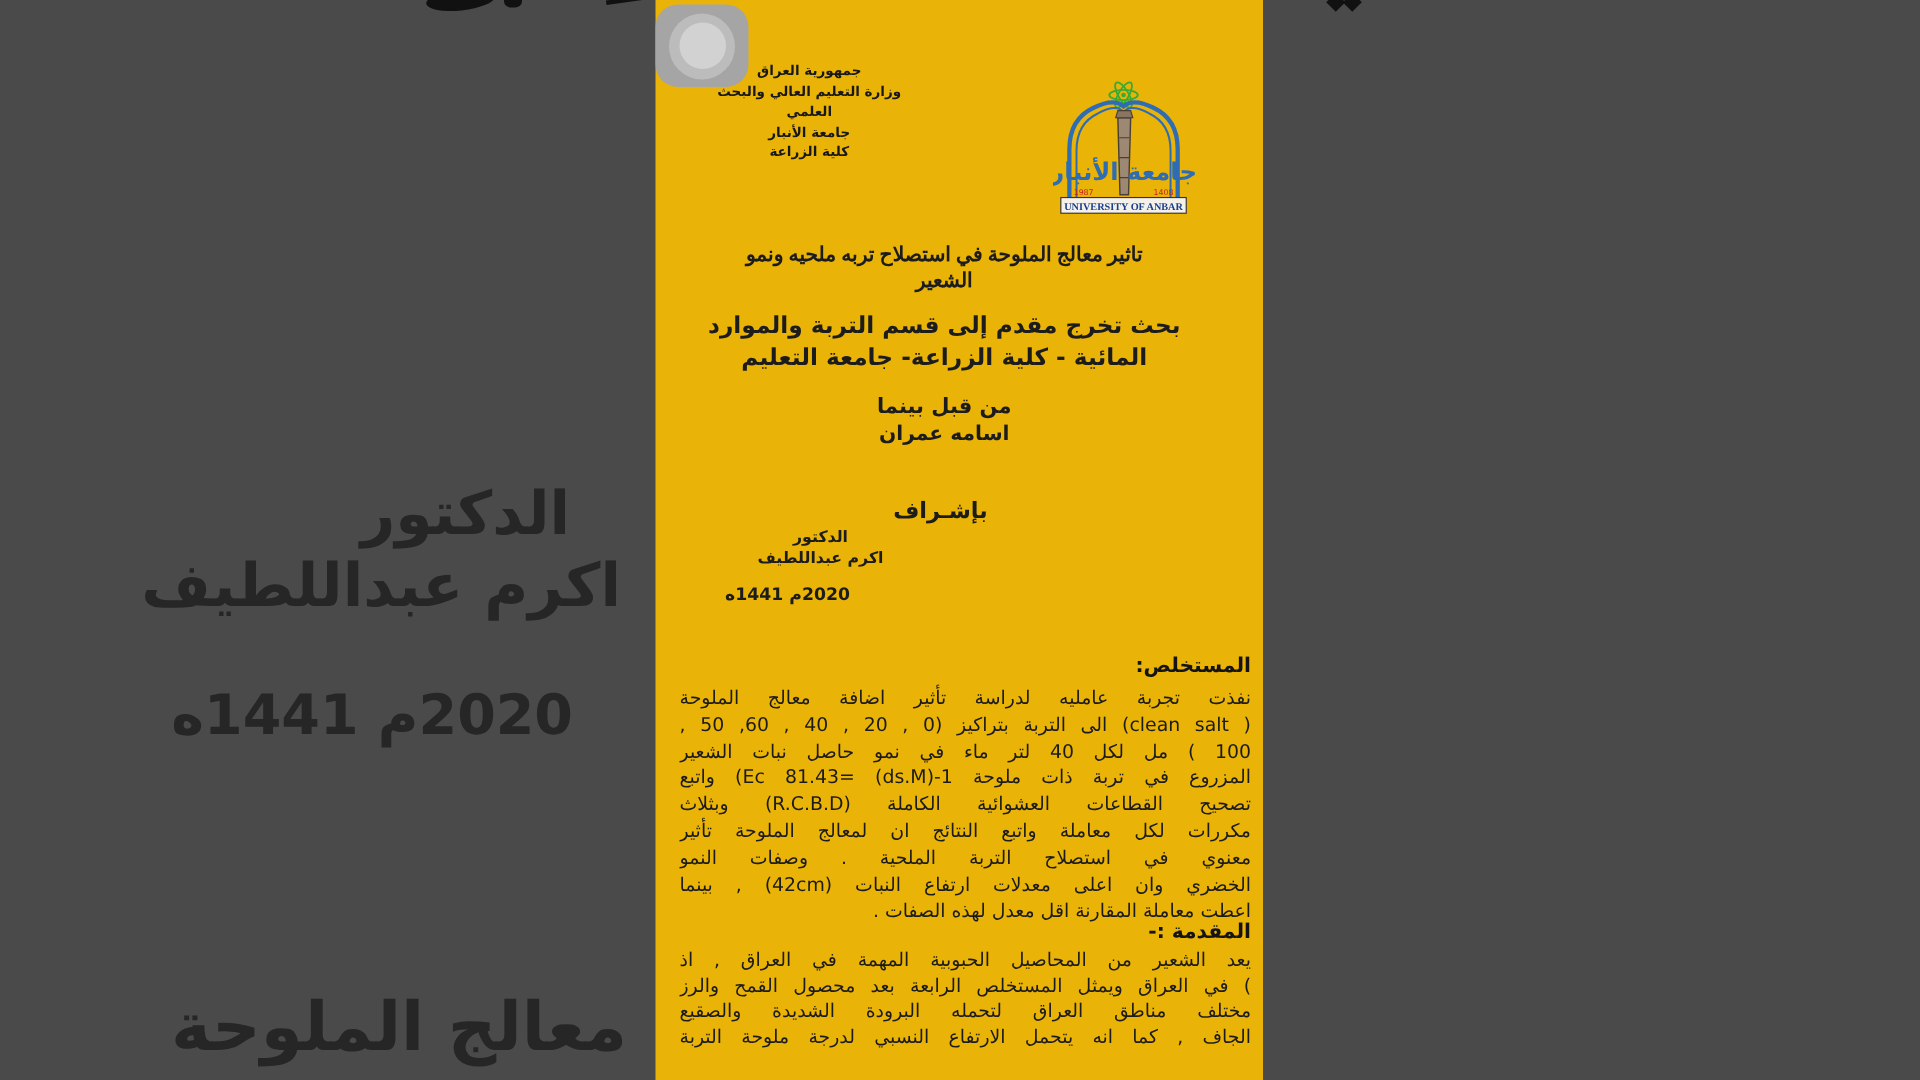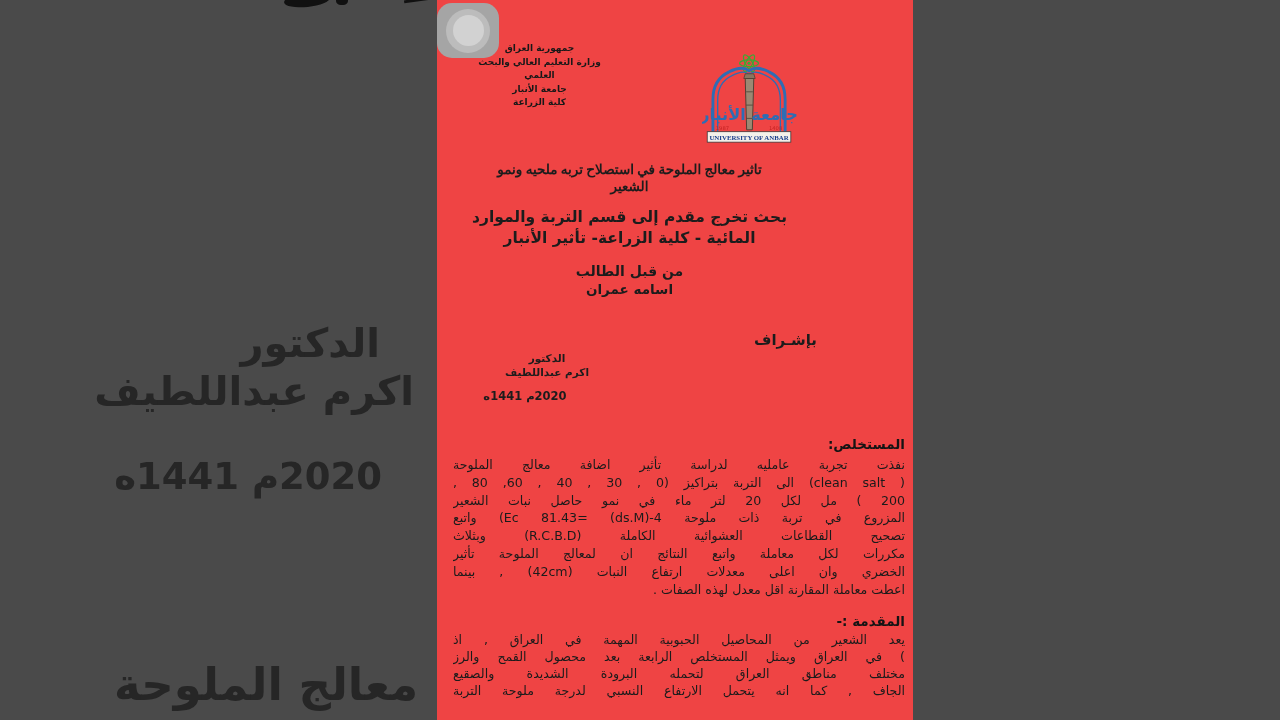--- a/index.html
+++ b/index.html
@@ -21,22 +21,22 @@
   .bg-abs-frag   { top:658px; right:862px; font-size:45px; font-weight:bold; }
   .bg-frag { position:absolute; background:#111; }
   .frag-a { left:284px; top:-7px; width:46px; height:14px; border-radius:50%; transform:rotate(-6deg); }
   .frag-b { left:336px; top:-5px; width:12px; height:10px; border-radius:40%; }
   .frag-c { left:404px; top:-2px; width:34px; height:3px; transform:rotate(-8deg); }
   .frag-d { left:886px; top:-3px; width:9px; height:9px; transform:rotate(45deg); }
   .frag-e { left:897px; top:-3px; width:9px; height:9px; transform:rotate(45deg); }
 
   
   .doc {
-    position:absolute; left:437px; top:0; width:476px; height:720px;
-    background:#ef4444; overflow:hidden;
+    position:absolute; left:437px; top:0; width:405px; height:720px;
+    background:#eab308; overflow:hidden;
   }
 
   
   .watermark {
     position:absolute; left:437px; top:3px; width:62px; height:55px;
     background:#a5a5a5; border-radius:15px; z-index:5;
     display:flex; align-items:center; justify-content:center;
   }
   .watermark .ring {
     width:44px; height:44px; border-radius:50%; background:#bcbcbc;
@@ -53,21 +53,21 @@
 
   
   .logo { position:absolute; left:265px; top:50px; width:95px; height:95px; }
 
   
   .c { position:absolute; left:0; width:385px; text-align:center; direction:rtl; }
   .title     { top:161px; font-size:13.5px; font-weight:bold; line-height:17px;font-family:Liberation Serif, serif; }
   .subtitle  { top:207px; font-size:15.5px; font-weight:bold; line-height:21px; }
   .by-label  { top:263px; font-size:14px;   font-weight:bold; }
   .student   { top:281px; font-size:13.5px; font-weight:bold; }
-  .ishraf    { top:331px; font-size:15px;   font-weight:bold; width:380px;text-align:right; }
+  .ishraf    { top:331px; font-size:15px;   font-weight:bold; width:380px; }
   .sup-block { top:352px; left:20px; width:180px; font-size:10.5px; font-weight:bold; line-height:13.5px; }
   .date-line { top:389px; left:0;  width:176px; font-size:11.5px; font-weight:bold; }
 
   
   .sec-head {
     position:absolute; right:8px; direction:rtl;
     font-size:13.5px; font-weight:bold; color:#141414;
   }
   .h-abstract { top:436px; }
   .h-intro    { top:613px; }
@@ -140,42 +140,43 @@
       <text x="47" y="94.5" text-anchor="middle" font-size="7.2" font-weight="bold" fill="#1a3e8c" font-family="Liberation Serif, serif">UNIVERSITY OF ANBAR</text>
     </svg>
 
     <div class="c title">
       <div>تاثير معالج الملوحة في استصلاح تربه ملحيه ونمو</div>
       <div>الشعير</div>
     </div>
 
     <div class="c subtitle">
       <div>بحث تخرج مقدم إلى قسم التربة والموارد</div>
-      <div>المائية - كلية الزراعة- تأثير الأنبار</div>
+      <div>المائية - كلية الزراعة- جامعة التعليم</div>
     </div>
 
-    <div class="c by-label">من قبل الطالب</div>
+    <div class="c by-label">من قبل بينما</div>
     <div class="c student">اسامه عمران</div>
     <div class="c ishraf">بإشـراف</div>
 
     <div class="c sup-block">
       <div>الدكتور</div>
       <div>اكرم عبداللطيف</div>
     </div>
 
     <div class="c date-line">2020م  1441ه</div>
 
     <div class="sec-head h-abstract">المستخلص:</div>
     <div class="para p-abstract">
       <div class="ln">نفذت تجربة عامليه لدراسة تأثير اضافة  معالج الملوحة</div>
-      <div class="ln">( clean salt) الى التربة بتراكيز (0 , 30 , 40 , 60, 80 ,</div>
-      <div class="ln">200 ) مل لكل 20 لتر ماء في نمو حاصل نبات الشعير</div>
-      <div class="ln">المزروع في تربة ذات ملوحة 4-(ds.M) =Ec 81.43) واتبع</div>
+      <div class="ln">( clean salt) الى التربة بتراكيز (0 , 20 , 40 , 60, 50 ,</div>
+      <div class="ln">100 ) مل لكل 40 لتر ماء في نمو حاصل نبات الشعير</div>
+      <div class="ln">المزروع في تربة ذات ملوحة 1-(ds.M) =Ec 81.43) واتبع</div>
       <div class="ln">تصحيح القطاعات العشوائية الكاملة (R.C.B.D) وبثلاث</div>
       <div class="ln">مكررات  لكل معاملة واتبع النتائج ان لمعالج الملوحة تأثير</div>
+      <div class="ln">معنوي في استصلاح التربة الملحية .  وصفات النمو</div>
       <div class="ln">الخضري وان اعلى معدلات ارتفاع النبات (42cm) , بينما</div>
       <div class="ln ln-end">اعطت معاملة المقارنة اقل معدل لهذه الصفات .</div>
     </div>
 
     <div class="sec-head h-intro">المقدمة :-</div>
     <div class="para p-intro">
       <div class="ln">يعد الشعير من المحاصيل الحبوبية المهمة في العراق , اذ</div>
       <div class="ln">) في العراق ويمثل المستخلص الرابعة بعد محصول القمح والرز</div>
       <div class="ln">مختلف مناطق العراق لتحمله البرودة الشديدة والصقيع</div>
       <div class="ln">الجاف , كما انه يتحمل الارتفاع النسبي لدرجة ملوحة التربة</div>

